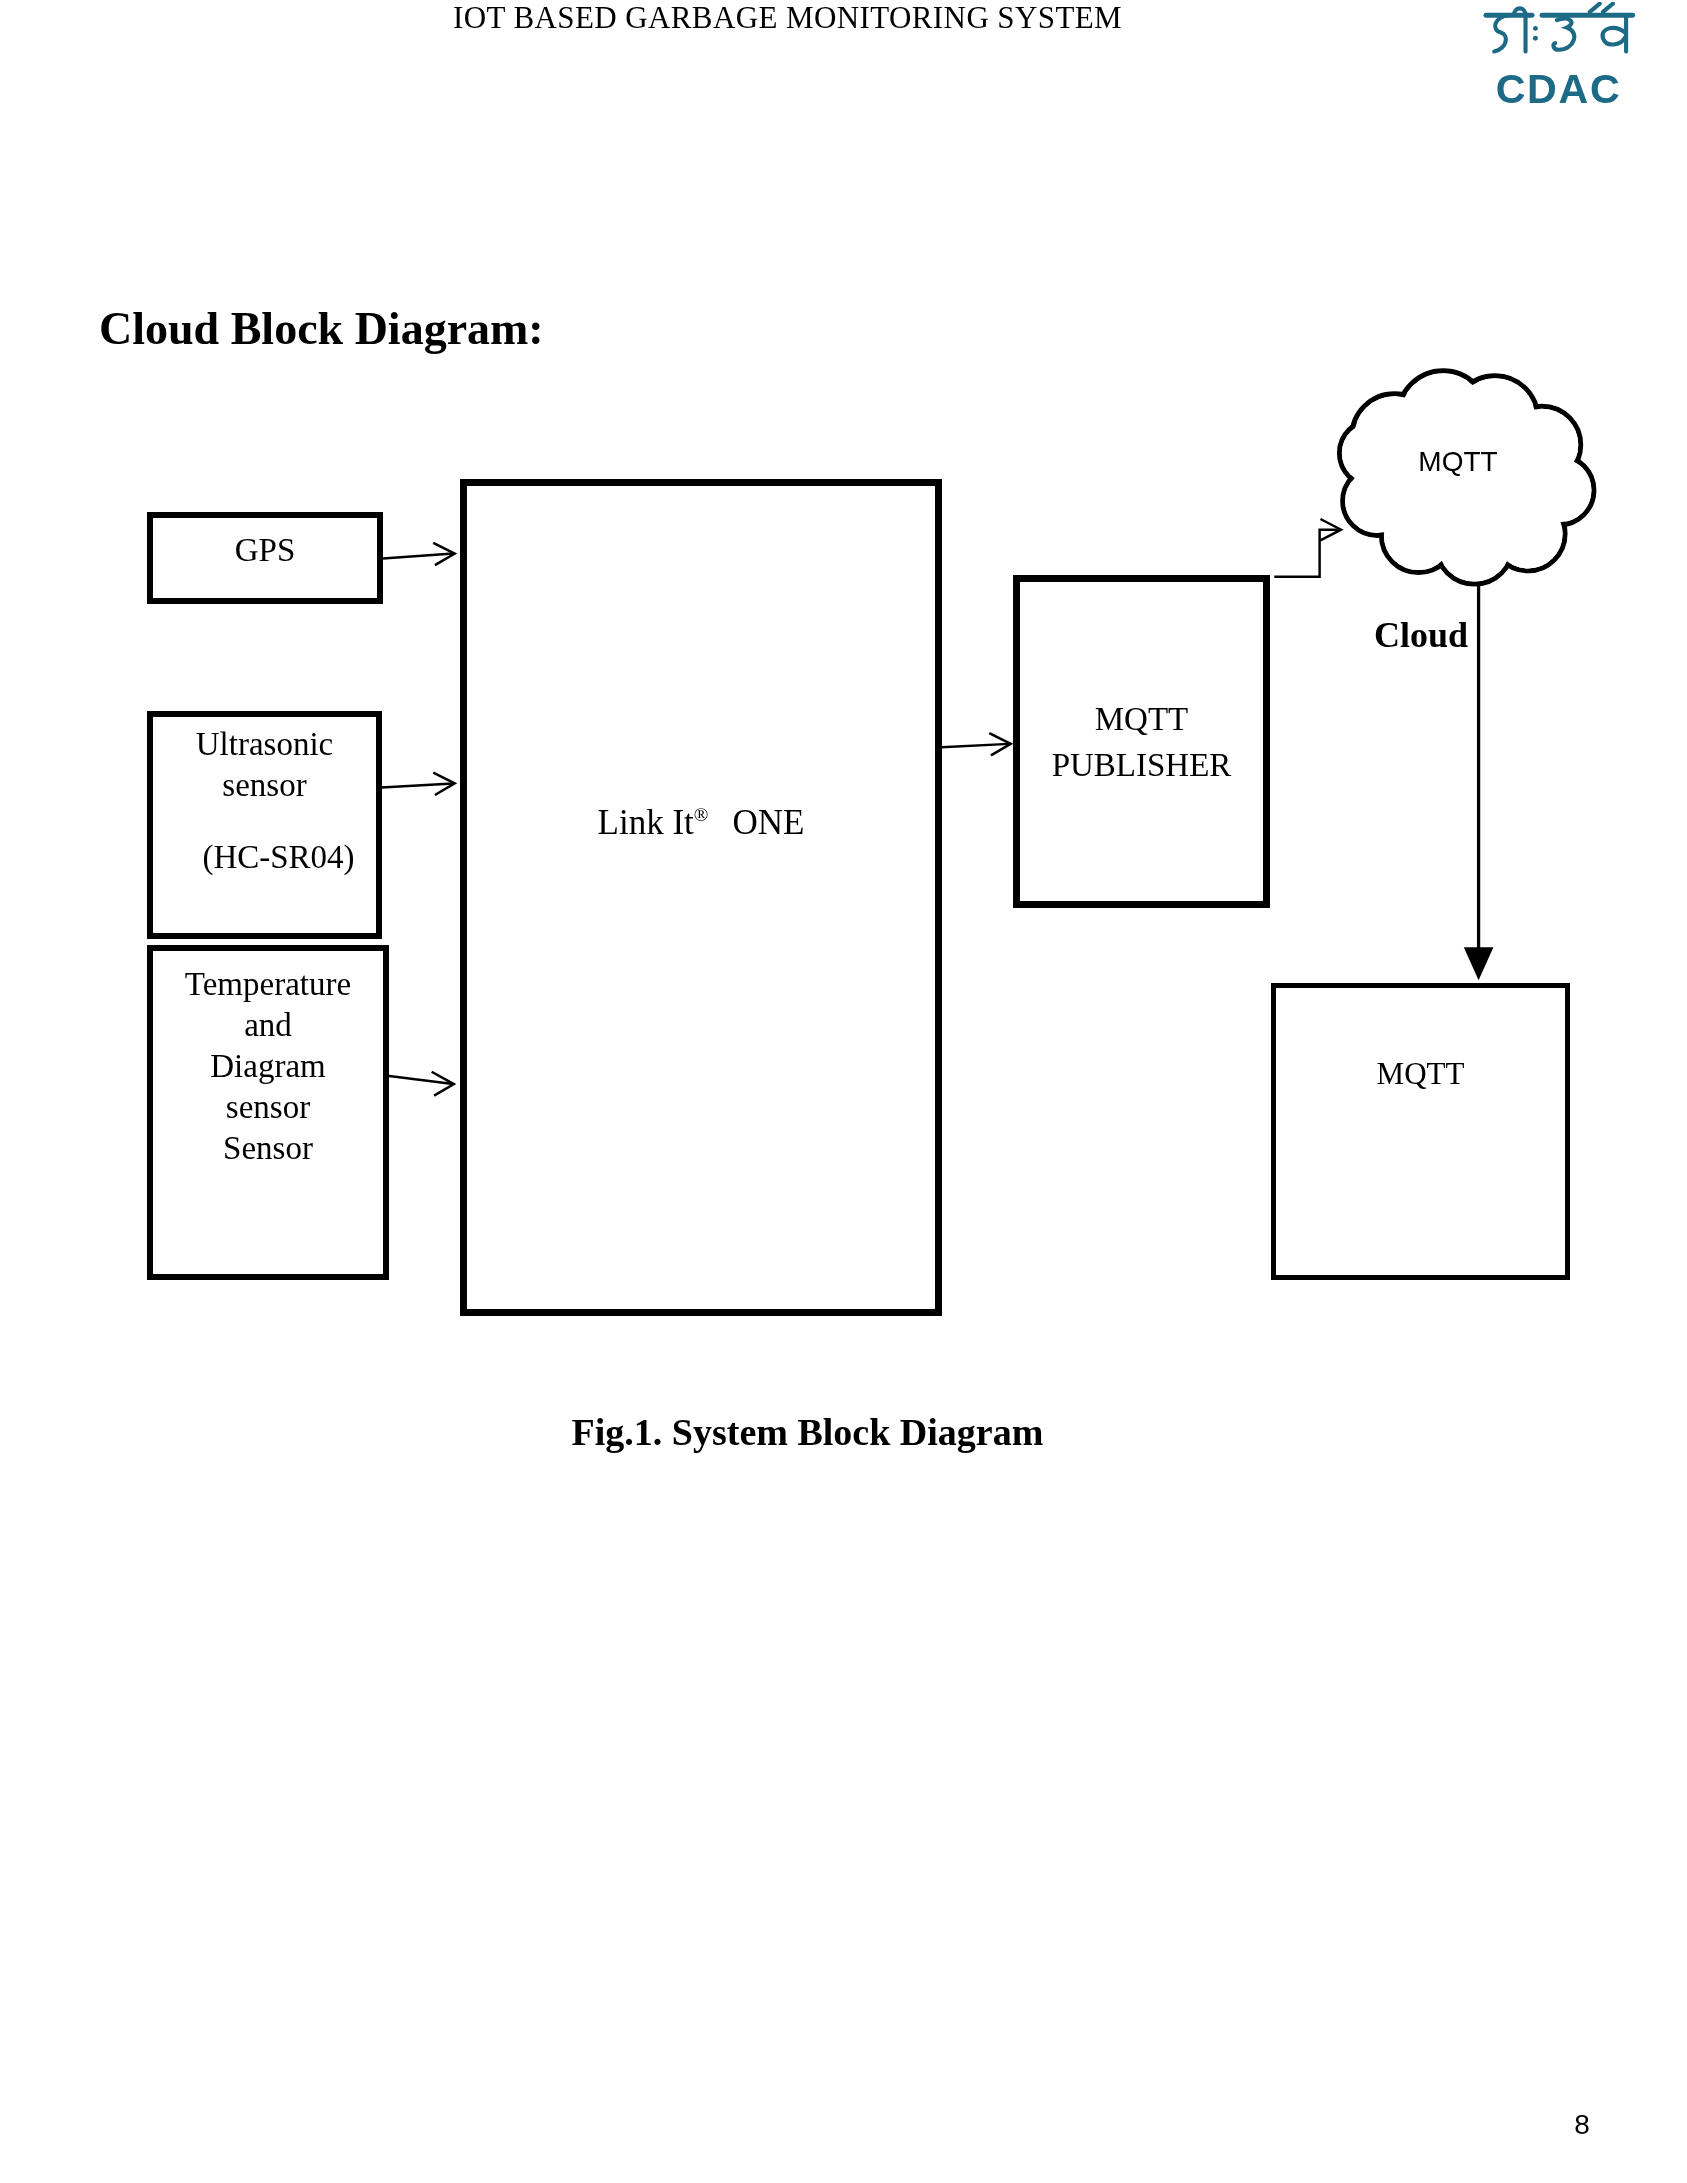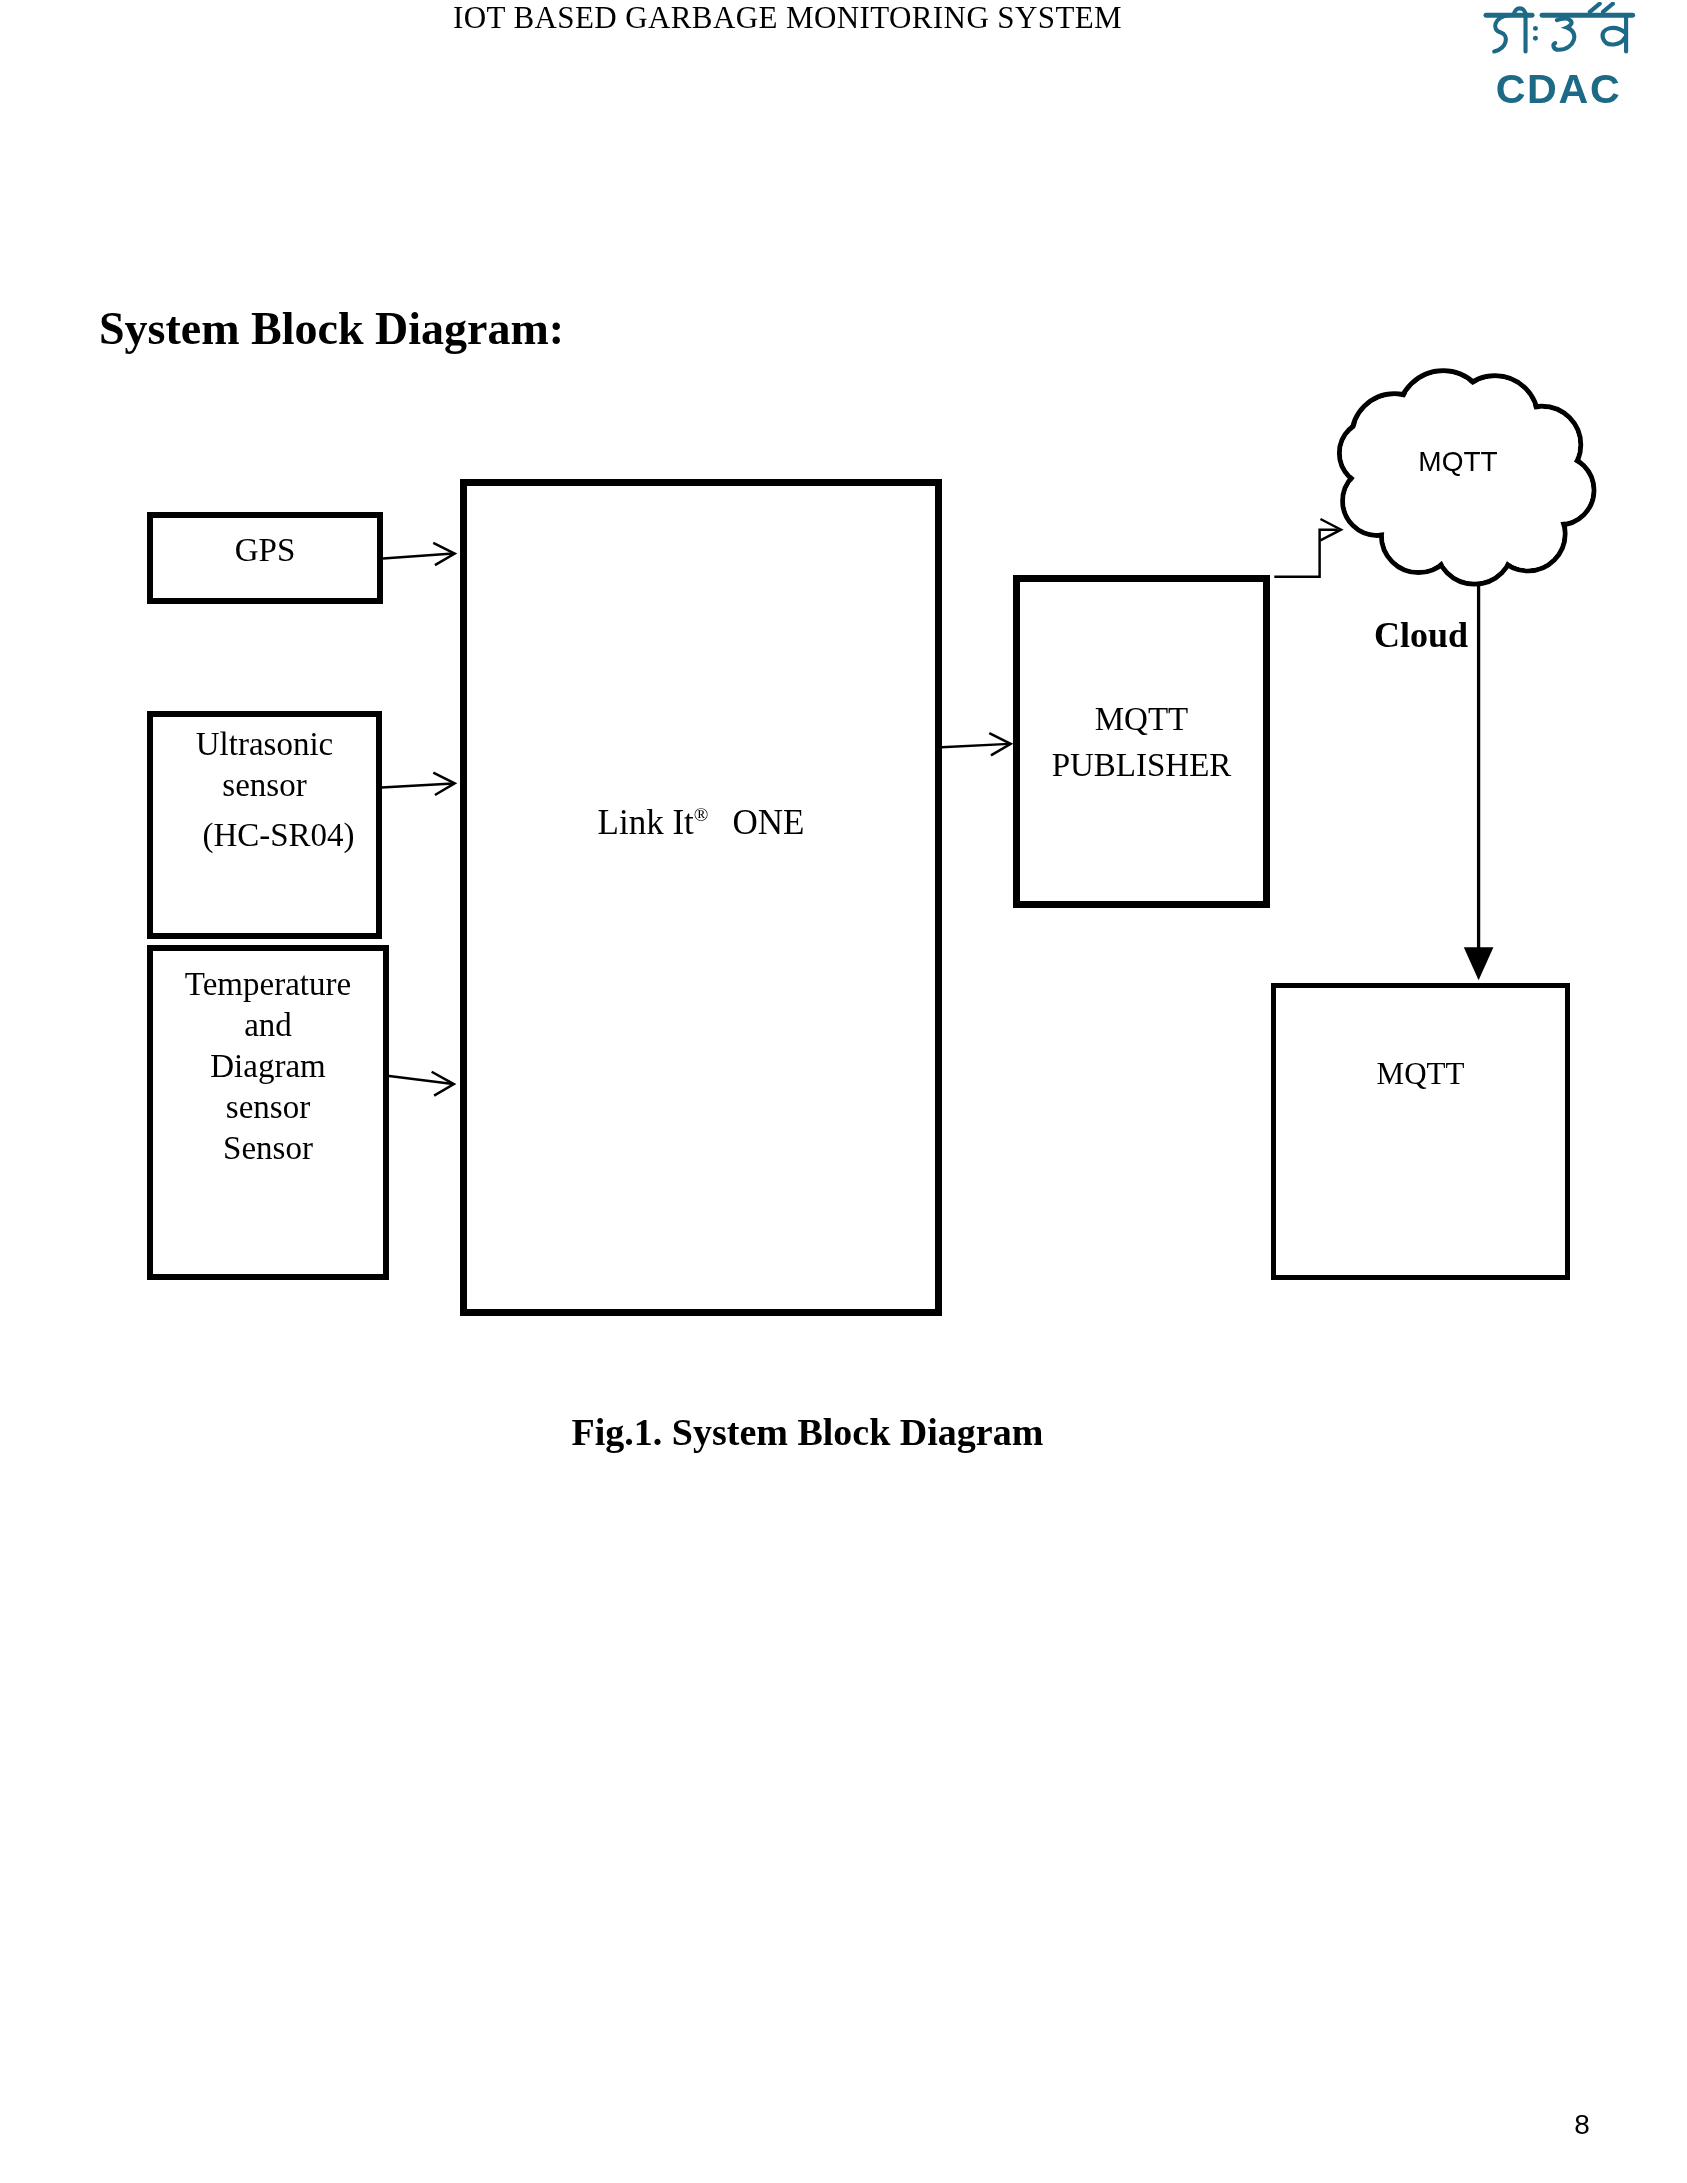--- a/index.html
+++ b/index.html
@@ -41,21 +41,21 @@
     font-weight:normal;
     background:transparent;
   }
   .box .line { text-align:center; }
 
   .gps-box { left:147px; top:512px; width:236px; height:92px;
     display:flex; align-items:center; justify-content:center; padding-bottom:15px;
     font-size:33px; }
   .ultra-box { left:147px; top:711px; width:235px; height:228px;
     font-size:33px; line-height:41px; padding-top:6.6px; }
-  .ultra-box .gap { margin-top:9px;padding-left:28px; }
+  .ultra-box .gap { margin-top:31px;padding-left:28px; }
   .temp-box { left:147px; top:945px; width:242px; height:335px;
     font-size:33px; line-height:41px; padding-top:13px; }
   .ctrl-box { left:460px; top:479px; width:482px; height:837px;
     border-width:7.4px; font-size:35px; line-height:64px; padding-top:297px; }
   .ctrl-box sup { font-size:0.55em; vertical-align:super; }
   .ctrl-box .suffix { margin-left:24px; }
   .pub-box { left:1013px; top:575px; width:257px; height:333px;
     border-width:7.4px; display:flex; flex-direction:column; justify-content:center;
     font-size:33px; line-height:46px; }
   .sub-box { left:1271px; top:983px; width:299px; height:297px;
@@ -91,21 +91,21 @@
     <circle cx="72" cy="44" r="3" fill="#1d6a87" stroke="none"></circle>
     <path d="M98,22 C114,16 122,26 110,31 C126,36 120,58 100,58 C94,58 92,52 96,50"></path>
     <path d="M138,12 L150,2"></path>
     <path d="M154,12 L166,2"></path>
     <path d="M182,16 V60"></path>
     <path d="M182,38 C168,26 150,32 154,44 C158,56 176,52 180,44"></path>
   </g>
   <text x="100" y="122" text-anchor="middle" fill="#1d6a87" font-family="Liberation Sans, sans-serif" font-size="50" font-weight="bold" letter-spacing="2">CDAC</text>
 </svg>
 
-<div class="abs heading">System Block Diagram:</div>
+<div class="abs heading">Cloud Block Diagram:</div>
 
 <svg class="overlay" width="1687" height="2183" viewBox="0 0 2048 2650">
 
   <g stroke="#000" stroke-width="3" fill="none">
     <path d="M465,678 L550,672"></path>
     <path d="M526,659 L552,672 L528,686"></path>
   </g>
 
   <g stroke="#000" stroke-width="3" fill="none">
     <path d="M463,956 L550,951"></path>

